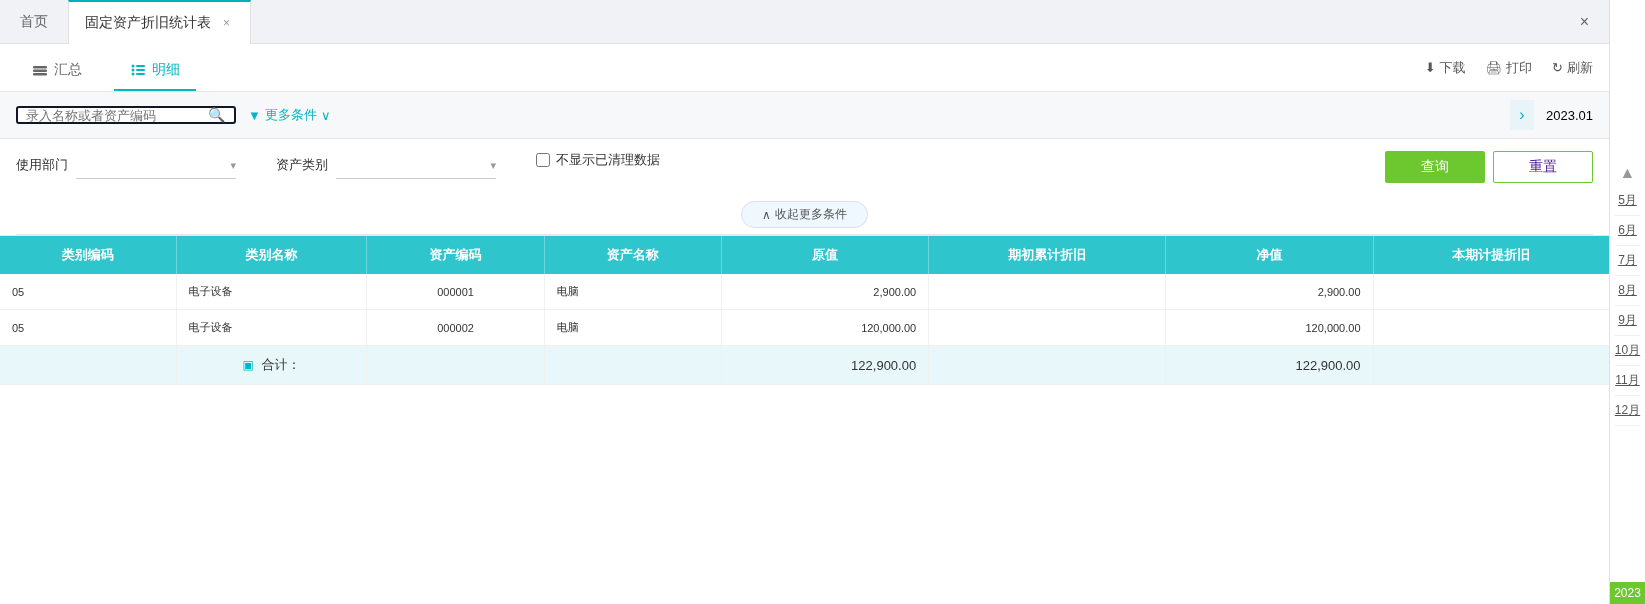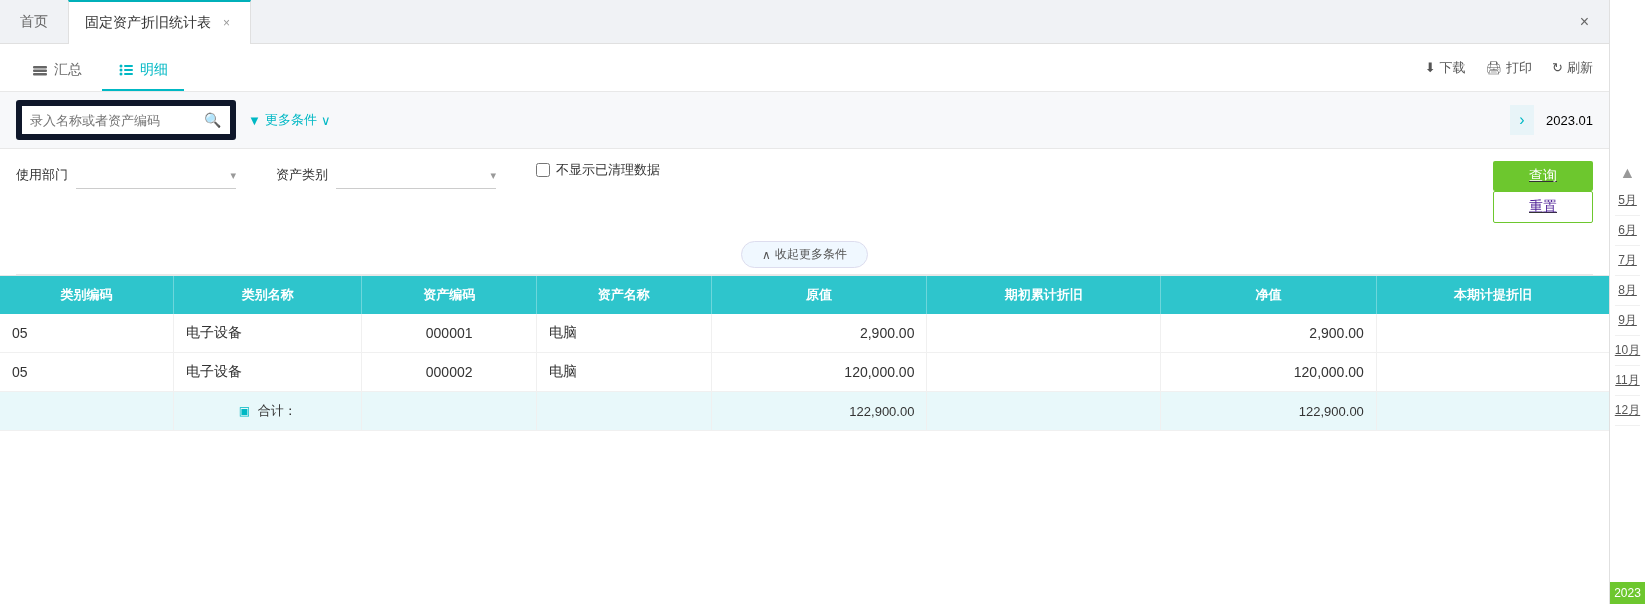--- a/index.html
+++ b/index.html
@@ -77,21 +77,21 @@
       display: flex;
       align-items: center;
       justify-content: space-between;
       padding: 0 16px;
       border-bottom: 1px solid #e8e8e8;
       height: 48px;
       background: #fff;
     }
     .sub-tabs {
       display: flex;
-      gap: 4px;
+      gap: 16px;
       height: 100%;
       align-items: flex-end;
     }
     .sub-tab {
       padding: 0 16px;
       height: 40px;
       display: flex;
       align-items: center;
       gap: 6px;
       cursor: pointer;
@@ -132,25 +132,25 @@
       align-items: center;
       padding: 8px 16px;
       background: #f7f8fa;
       border-bottom: 1px solid #e8e8e8;
       gap: 12px;
     }
     .search-input-wrap {
       display: flex;
       align-items: center;
       background: #fff;
-      border: 6px solid #0f172a;
+      border: 2px solid #0f172a;
       border-radius: 3px;
       padding: 0 8px;
       width: 220px;
-      height: 40px;
+      height: 18px;
     }
     .search-input-wrap input {
       border: none;
       outline: none;
       font-size: 13px;
       color: #999;
       width: 100%;
       background: transparent;
     }
     .search-icon-btn {
@@ -235,24 +235,23 @@
       height: 14px;
     }
     .checkbox-label {
       font-size: 13px;
       color: #333;
     }
 
     .filter-actions {
       margin-left: auto;
       display: flex;
-      flex-direction: column;
-      gap: 0;
+      flex-direction: row;
+      gap: 8px;
       padding-bottom: 12px;
-      text-decoration: underline;
     }
     .btn-query {
       background: #6dc72e;
       color: #fff;
       border: none;
       padding: 6px 32px;
       font-size: 14px;
       cursor: pointer;
       border-radius: 2px;
       min-width: 100px;
@@ -312,21 +311,21 @@
       border-right: 1px solid rgba(255,255,255,0.3);
       white-space: nowrap;
     }
     thead th:last-child { border-right: none; }
     tbody tr {
       background: #fff;
       border-bottom: 1px solid #f0f0f0;
     }
     tbody td {
       padding: 10px 12px;
-      font-size: 14px;
+      font-size: 11px;
       text-align: center;
       border-right: 1px solid #f0f0f0;
     }
     tbody td:last-child { border-right: none; }
     .td-number { text-align: right; }
     .td-text-left { text-align: left; }
 
     
     .total-row {
       background: #e8f8fa !important;

